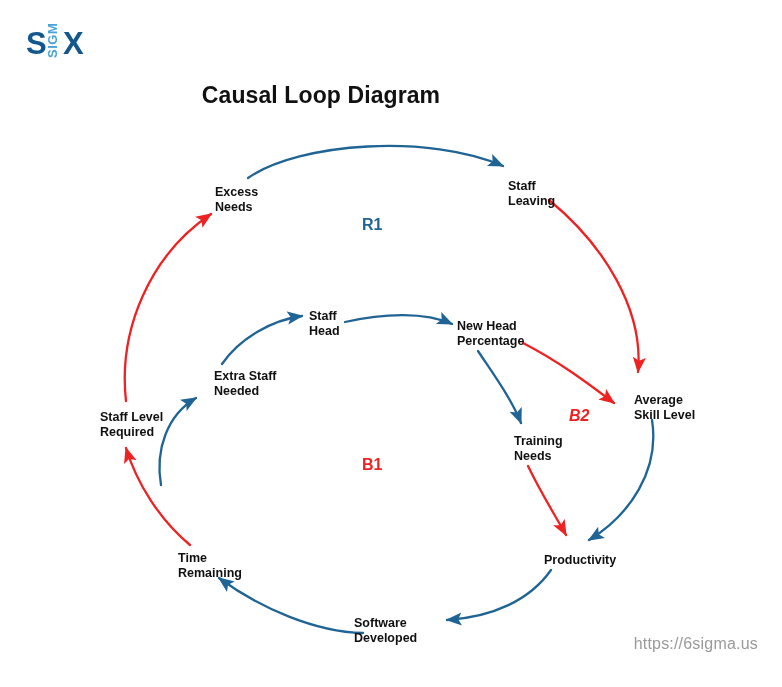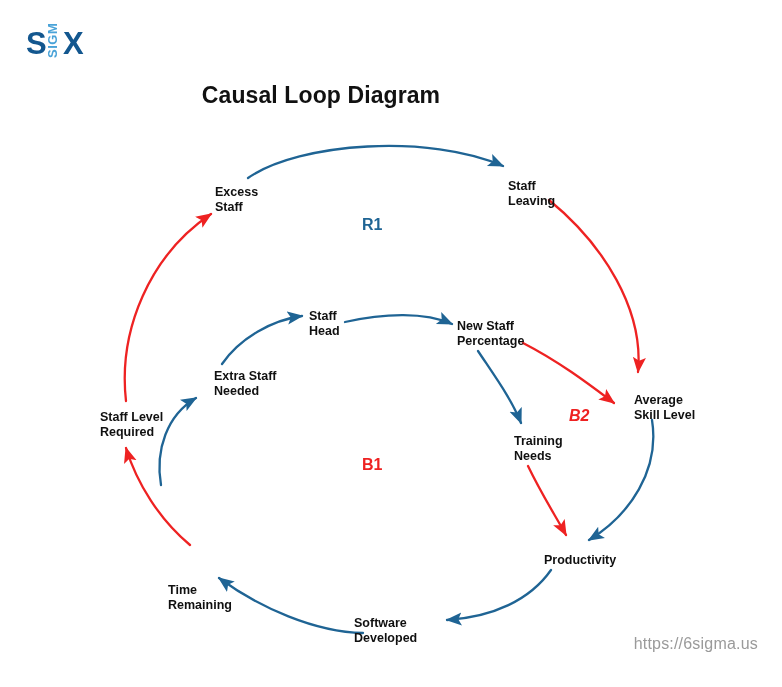--- a/index.html
+++ b/index.html
@@ -132,46 +132,46 @@
 
       <path d="M523,343 C560,362 590,385 614,403" stroke="#ee2222" stroke-width="2.3" marker-end="url(#ah-red)"></path>
 
       <path d="M478,351 C496,378 512,400 521,423" stroke="#1f6494" stroke-width="2.3" marker-end="url(#ah-blue)"></path>
 
       <path d="M528,466 C542,495 555,515 566,535" stroke="#ee2222" stroke-width="2.3" marker-end="url(#ah-red)"></path>
     </g>
   </svg>
 
   <div class="node" style="left:215px; top:185px;">Excess
-Staff</div>
+Needs</div>
 
   <div class="node" style="left:508px; top:179px;">Staff
 Leaving</div>
 
   <div class="node" style="left:309px; top:309px;">Staff
 Head</div>
 
-  <div class="node" style="left:457px; top:319px;">New Staff
+  <div class="node" style="left:457px; top:319px;">New Head
 Percentage</div>
 
   <div class="node" style="left:189px; top:369px;margin-left:25px;">Extra Staff
 Needed</div>
 
   <div class="node" style="left:100px; top:410px;">Staff Level
 Required</div>
 
   <div class="node" style="left:614px; top:393px;margin-left:20px;">Average
 Skill Level</div>
 
   <div class="node" style="left:514px; top:434px;">Training
 Needs</div>
 
   <div class="node" style="left:544px; top:553px;">Productivity</div>
 
-  <div class="node" style="left:168px; top:551px;margin-top:32px;">Time
+  <div class="node" style="left:178px; top:551px;">Time
 Remaining</div>
 
   <div class="node" style="left:354px; top:616px;">Software
 Developed</div>
 
   <div class="loop-label loop-r" style="left:362px; top:216px;">R1</div>
 
   <div class="loop-label loop-b" style="left:362px; top:456px;">B1</div>
 
   <div class="loop-label loop-b" style="left:569px; top:407px;font-style:italic;">B2</div>

